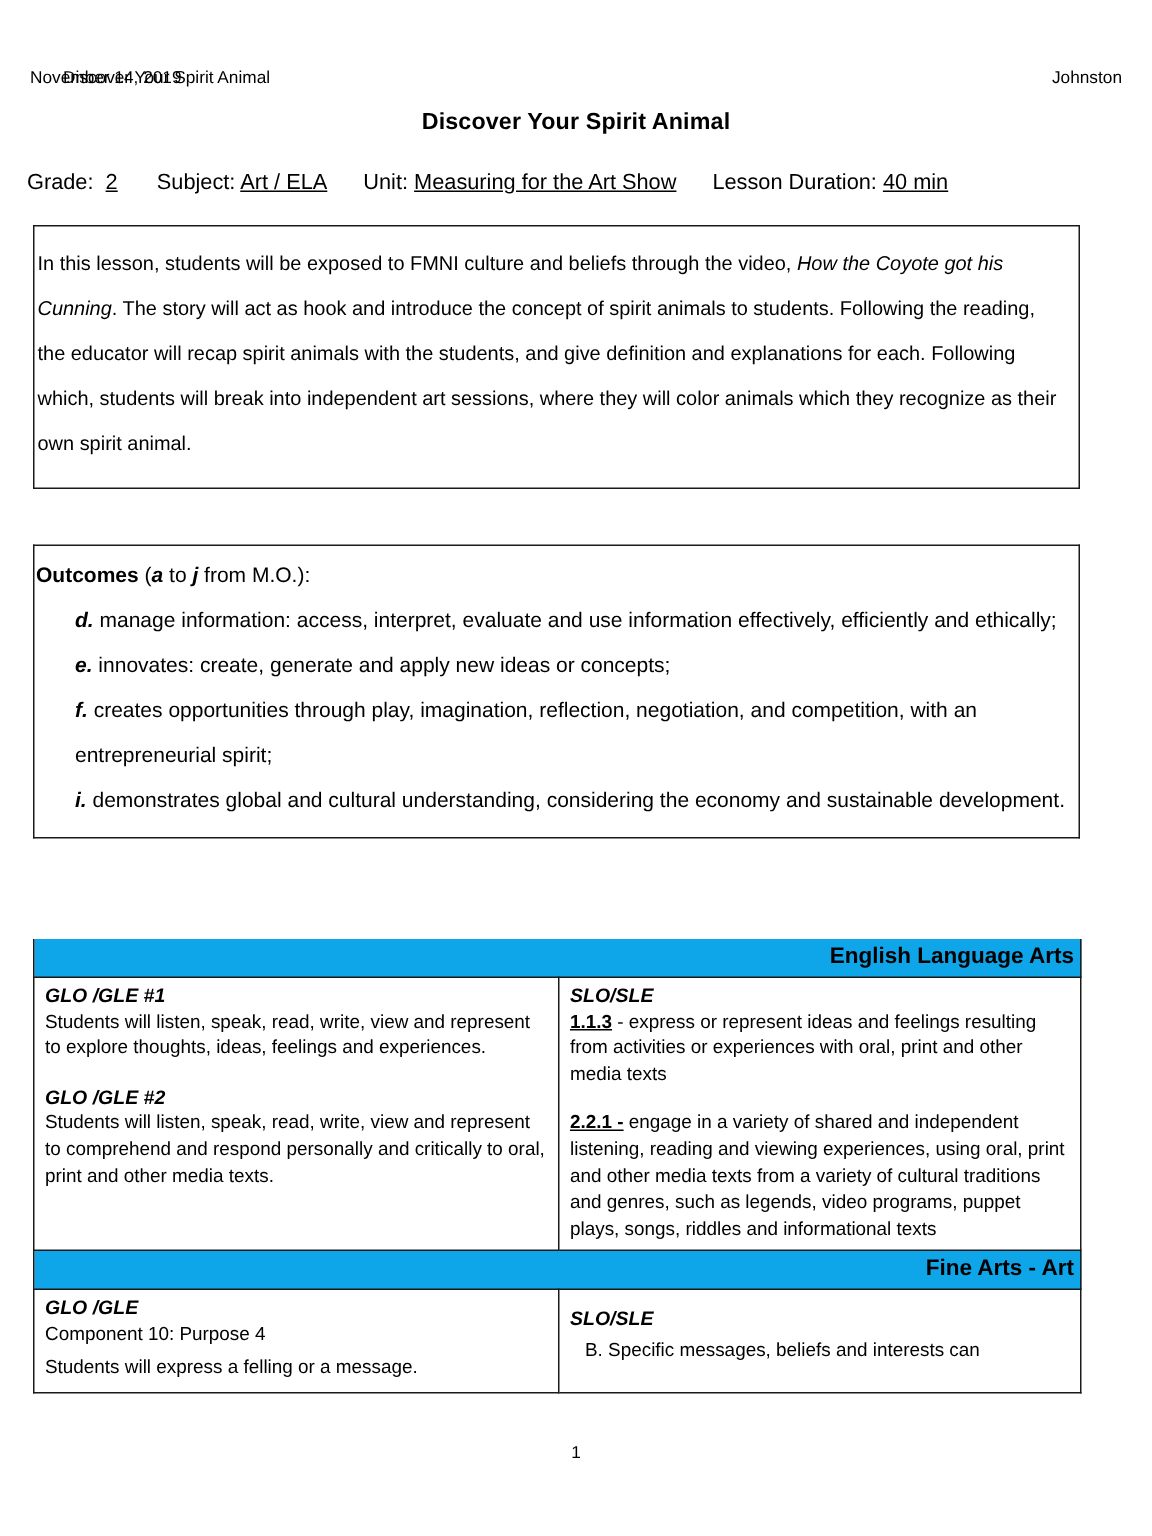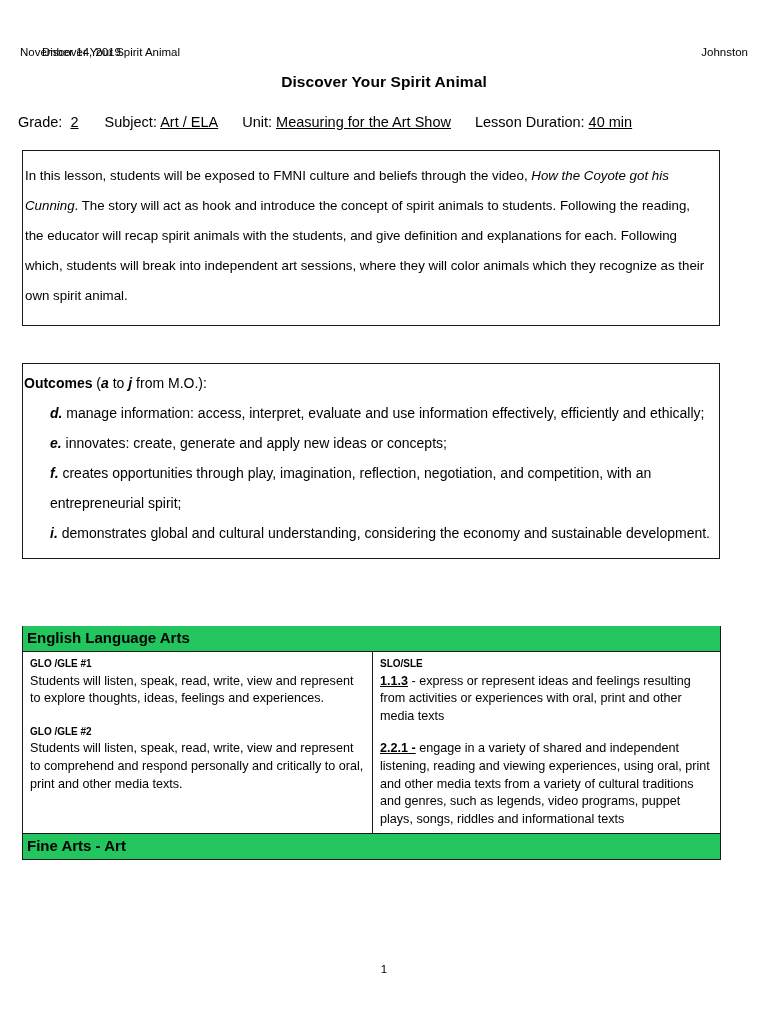--- a/index.html
+++ b/index.html
@@ -83,22 +83,22 @@
   }
   .band {
     background: #d4d4d4;
     text-align: center;
     font-weight: bold;
     font-size: 14.5px;
     line-height: 18px;
     padding: 7px 4px 8px 4px !important;
   }
   .band-plain {
-    background: #22c55e;
-    text-align: left;
+    background: #0ea5e9;
+    text-align: right;
     font-weight: bold;
     font-size: 14.5px;
     line-height: 18px;
     padding: 3px 4px 4px 4px !important;
     border-top: none !important;
   }
   .band-big { font-size: 15px; }
 
   .body-cell {
     padding: 10px 8px 14px 2px !important;
@@ -118,21 +118,21 @@
   .indent { padding-left: 26px; }
 
   
   .glo-cell, .slo-cell {
     font-family: "Liberation Sans", sans-serif;
     font-size: 12.6px;
     line-height: 17.6px;
     padding: 3px 8px 5px 7px !important;
   }
   .glo-cell p, .slo-cell p { margin: 0; }
-  .hd { font-weight: bold; font-size: 10px; }
+  .hd { font-weight: bold; font-size: 13px; font-style: italic; }
   .spacer-line { height: 15px; }
   .num { font-weight: bold; text-decoration: underline; }
   .sub-item { padding-left: 20px; text-indent: -10px; }
 
   
   .page-no {
     position: absolute;
     left: 0;
     top: 962px;
     width: 768px;
@@ -202,18 +202,29 @@
       <td class="slo-cell">
         <p class="hd">SLO/SLE</p>
         <p><span class="num">1.1.3</span><span> - express or represent ideas and feelings resulting from activities or experiences with oral, print and other media texts</span></p>
         <div class="spacer-line"></div>
         <p><span class="num">2.2.1 -</span><span> engage in a variety of shared and independent listening, reading and viewing experiences, using oral, print and other media texts from a variety of cultural traditions and genres, such as legends, video programs, puppet plays, songs, riddles and informational texts</span></p>
       </td>
     </tr>
     <tr>
       <td class="band-plain band-big" colspan="2">Fine Arts - Art</td>
     </tr>
+    <tr>
+      <td class="glo-cell" style="padding-bottom:8px !important;">
+        <p class="hd">GLO /GLE</p>
+        <p>Component 10: Purpose 4</p>
+        <p style="margin-top:4px;">Students will express a felling or a message.</p>
+      </td>
+      <td class="slo-cell" style="padding-top:10px !important;">
+        <p class="hd">SLO/SLE</p>
+        <p class="sub-item" style="margin-top:4px;">B.  Specific messages, beliefs and interests can</p>
+      </td>
+    </tr>
   </tbody>
     </table>
 
   <div class="page-no">1</div>
 
 </div>
 
 </body></html>

